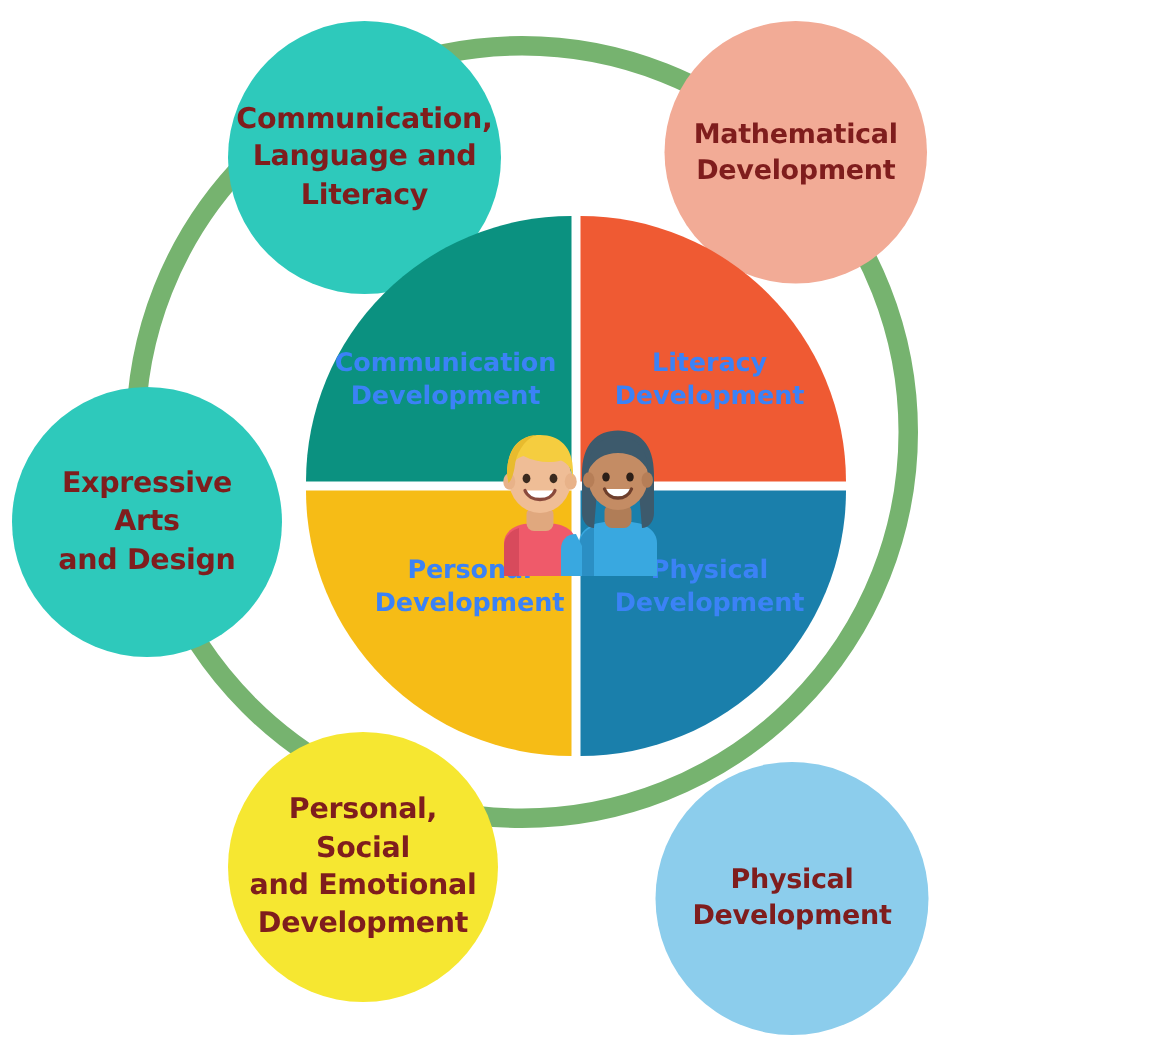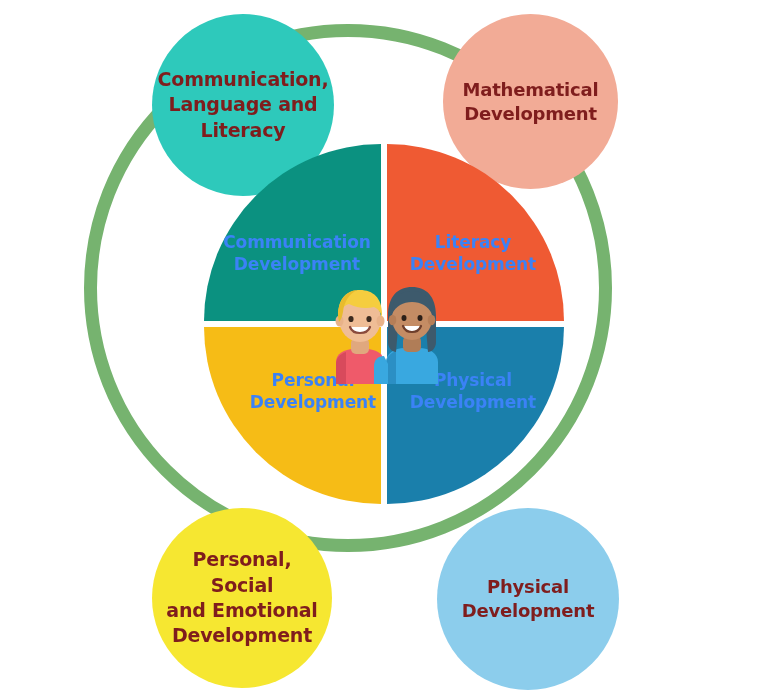--- a/index.html
+++ b/index.html
@@ -52,21 +52,21 @@
     color: #7f1d1d;
     letter-spacing: -0.2px;
     padding: 0 12px;
     white-space: pre-line;
   }
 
   #sat-cll   { left: 152px; top: 14px;   width: 182px; height: 182px; background: #2ec9bb; }
   #sat-math  { left: 443px; top: 14px;   width: 175px; height: 175px; background: #f2ab96; }
   #sat-ead   { left: 8px;   top: 258px;  width: 180px; height: 180px; background: #2ec9bb; }
   #sat-utw   { left: 585px; top: 258px;  width: 180px; height: 180px; background: #f2ab96; }
-  #sat-psed  { left: 152px; top: 508px;  width: 180px; height: 180px; background: #f6e731; }
+  #sat-psed  { left: 152px; top: 488px;  width: 180px; height: 180px; background: #f6e731; }
   #sat-pd    { left: 437px; top: 508px;  width: 182px; height: 182px; background: #8ccdec; }
 
   #sat-math .sat-label  { font-size: 18px; }
   #sat-utw .sat-label   { font-size: 18px; }
   #sat-pd .sat-label    { font-size: 18px; }
 
   
   #pie-wrap {
     position: absolute;
     left: 204px;
@@ -139,20 +139,24 @@
     <span class="sat-label">Communication,
 Language and
 Literacy</span>
   </div>
 
   <div class="satellite" id="sat-math">
     <span class="sat-label">Mathematical
 Development</span>
   </div>
 
+  <div class="satellite" id="sat-ead">
+    <span class="sat-label">Expressive Arts
+and Design</span>
+  </div>
 
 
   <div class="satellite" id="sat-psed">
     <span class="sat-label">Personal, Social
 and Emotional
 Development</span>
   </div>
 
   <div class="satellite" id="sat-pd">
     <span class="sat-label">Physical

